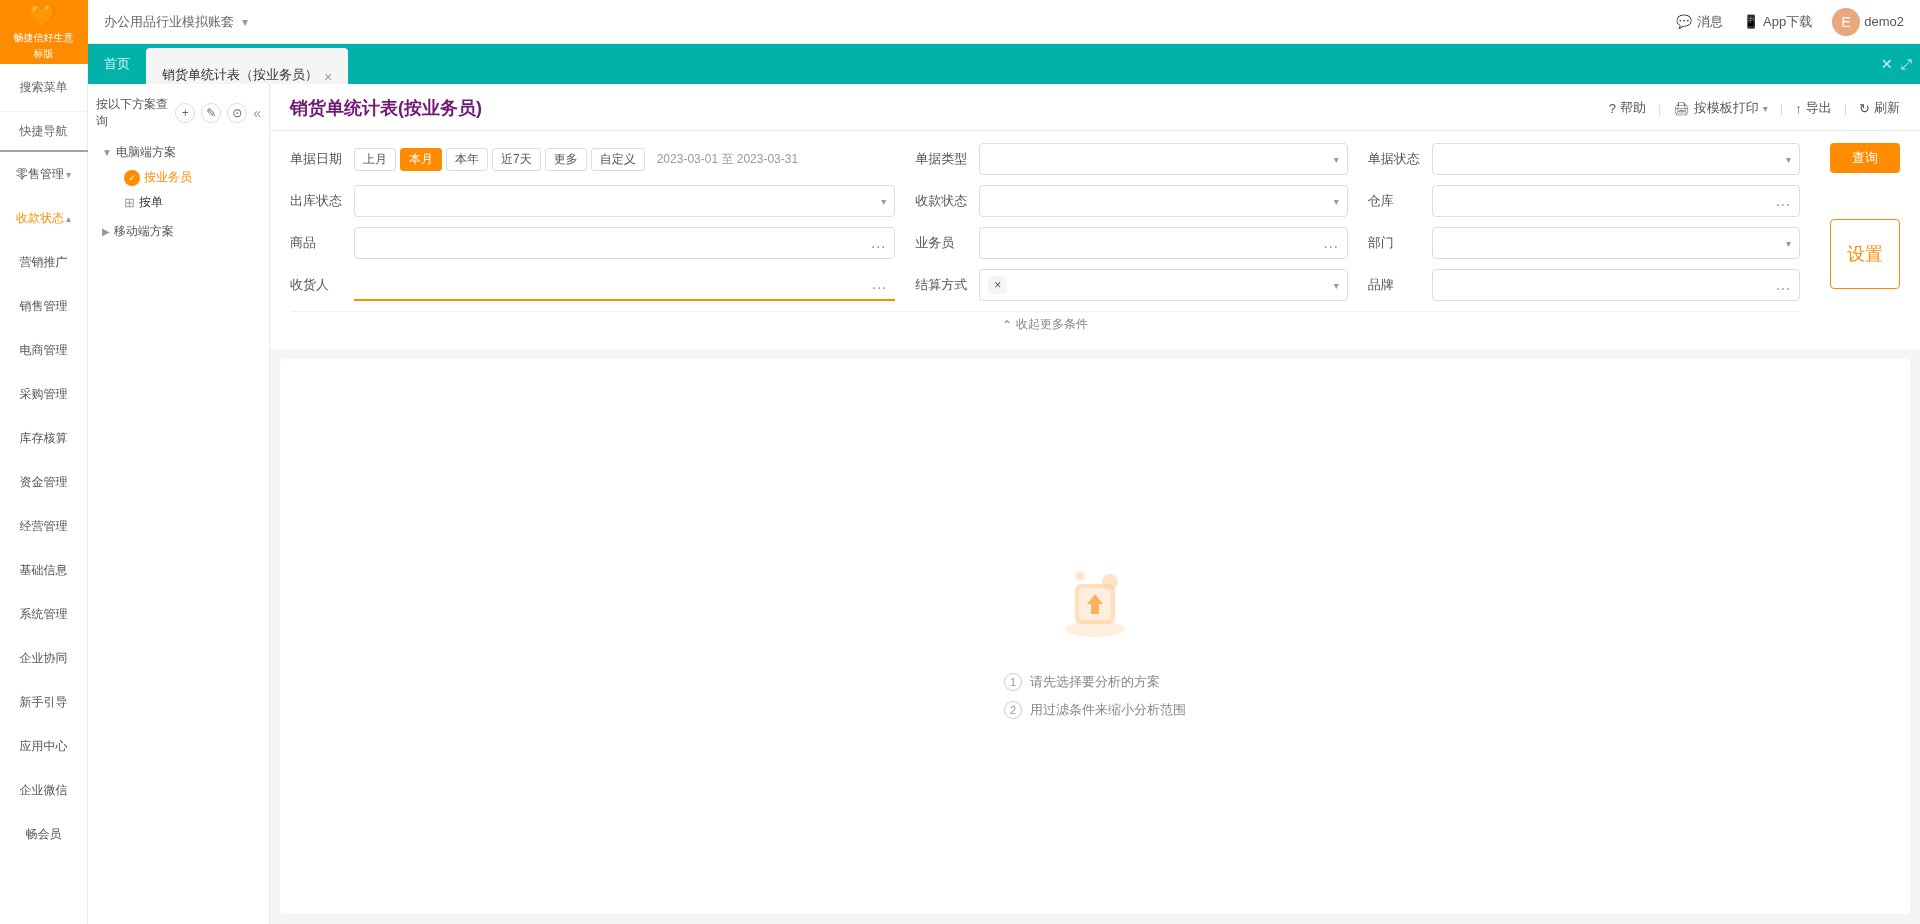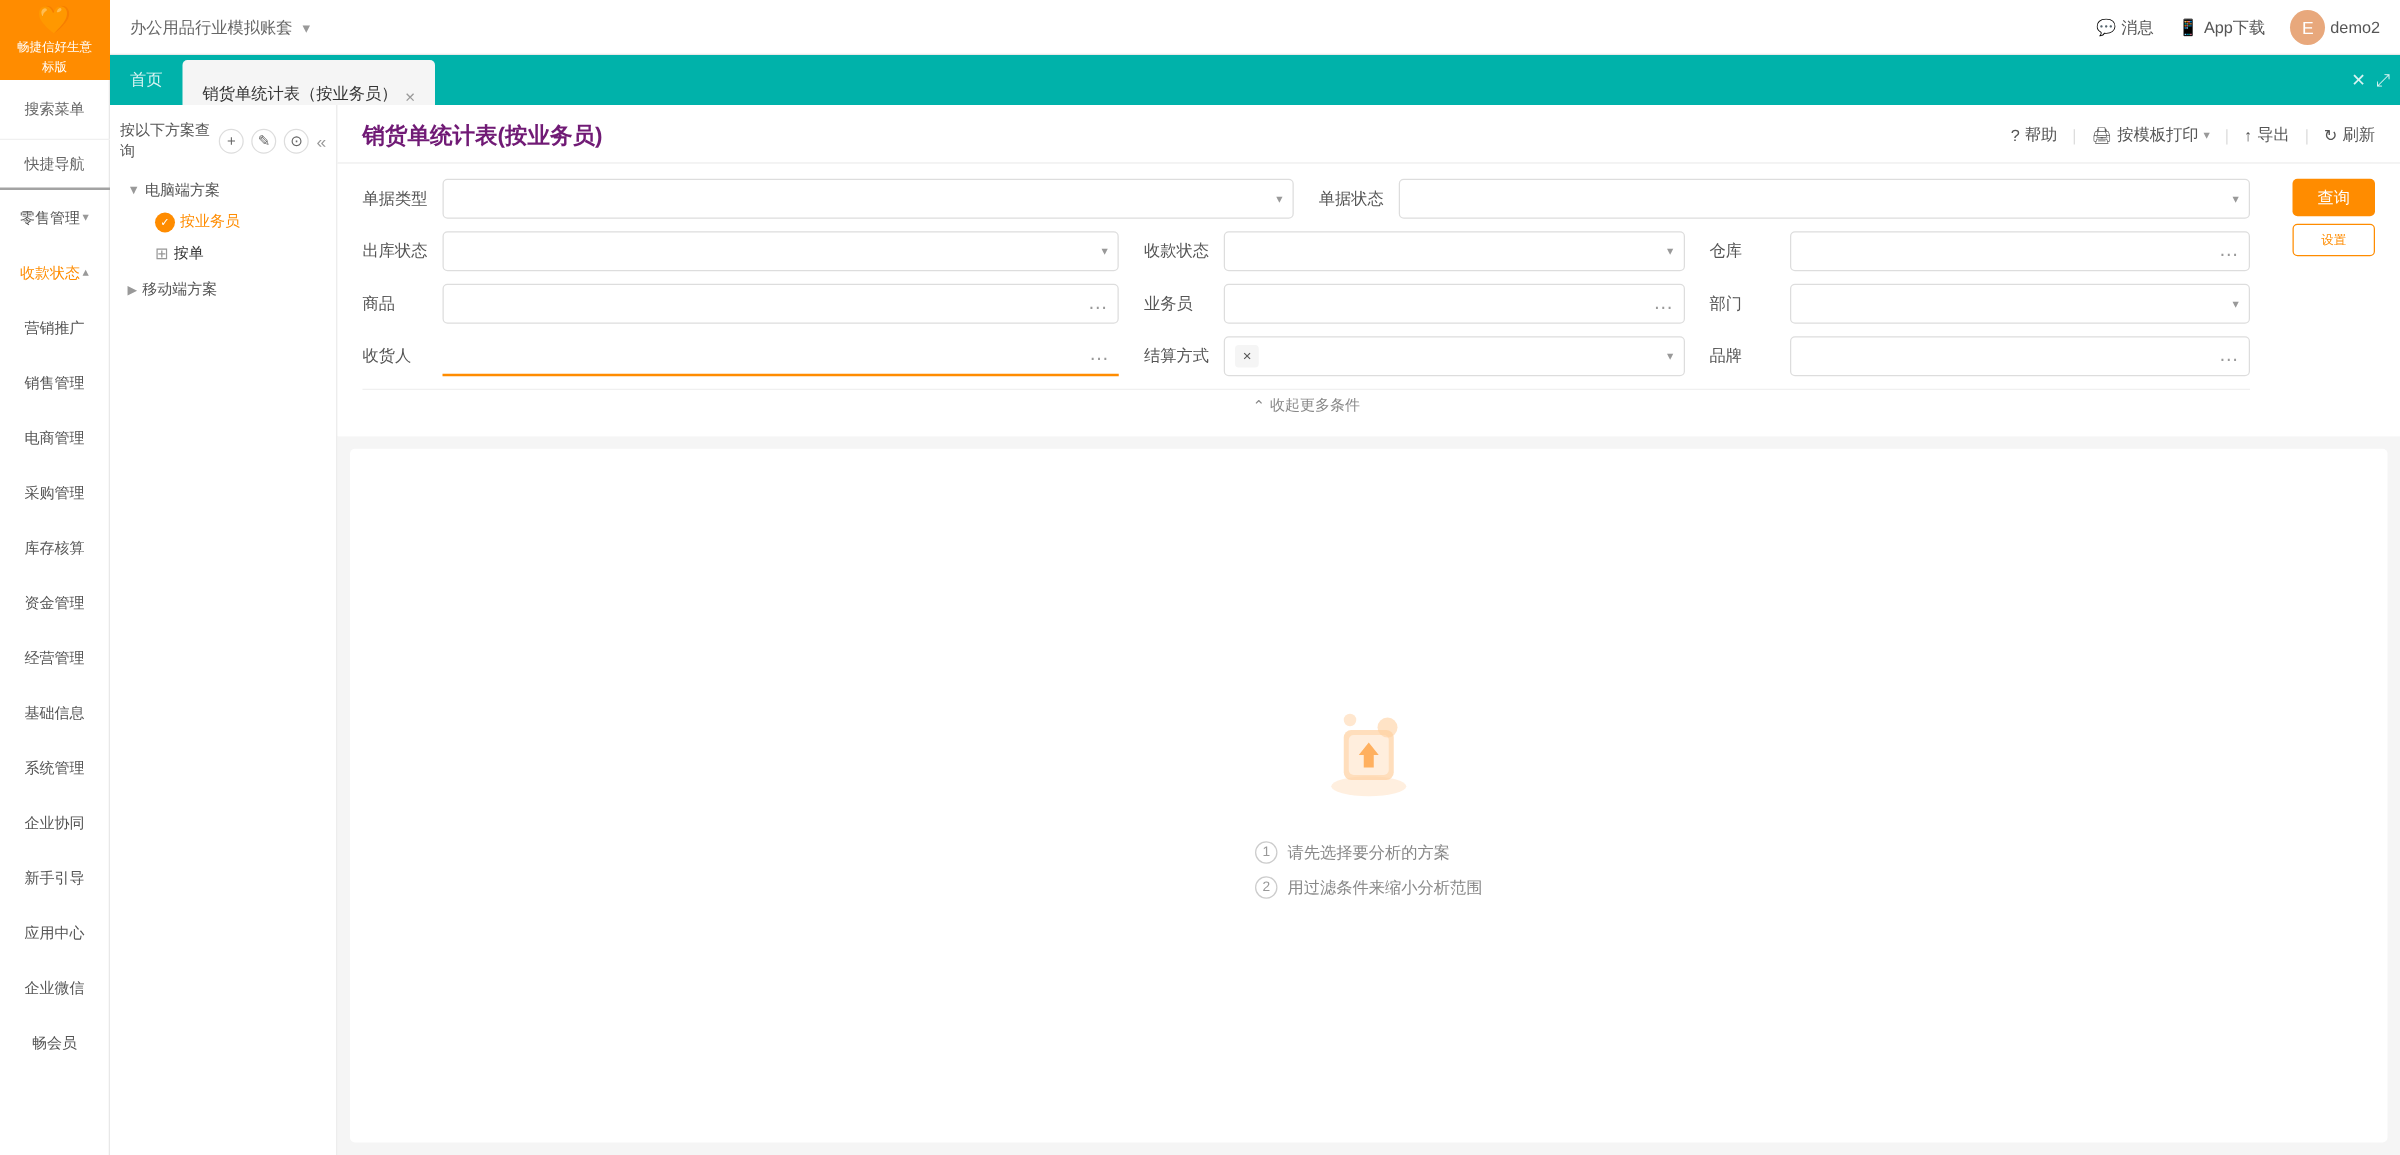--- a/index.html
+++ b/index.html
@@ -57,21 +57,21 @@
     .right-content { flex: 1; background: #f5f5f5; display: flex; flex-direction: column; overflow: hidden; }
 
     
     .page-header { background: #fff; padding: 12px 20px 0 20px; border-bottom: 1px solid #e8e8e8; flex-shrink: 0; }
     .page-header-top { display: flex; align-items: center; justify-content: space-between; margin-bottom: 10px; }
     .page-title { font-size: 18px; font-weight: 600; color: #701a75; }
     .page-header-actions { display: flex; align-items: center; gap: 12px; }
     .header-action-btn { display: flex; align-items: center; gap: 4px; font-size: 13px; color: #555; cursor: pointer; }
     .header-action-divider { color: #ddd; }
     .btn-query { background: #ff8c00; color: #fff; border: none; padding: 6px 20px; border-radius: 4px; font-size: 13px; cursor: pointer; }
-    .btn-setting { background: #fff; color: #ff8c00; border: 1px solid #ff8c00; padding: 5px 16px; border-radius: 4px; font-size: 10px; cursor: pointer; }
+    .btn-setting { background: #fff; color: #ff8c00; border: 1px solid #ff8c00; padding: 22px 16px; border-radius: 4px; font-size: 18px; cursor: pointer; margin-top: 40px; }
 
     
     .filter-area { background: #fff; padding: 12px 20px; flex-shrink: 0; }
     .filter-row { display: flex; align-items: center; margin-bottom: 10px; gap: 20px; }
     .filter-item { display: flex; align-items: center; gap: 8px; flex: 1; }
     .filter-label { font-size: 13px; color: #555; white-space: nowrap; min-width: 56px; }
     .filter-input { flex: 1; height: 32px; border: 1px solid #ddd; border-radius: 4px; padding: 0 8px; font-size: 13px; color: #333; outline: none; }
     .filter-input.active-input { border-bottom: 2px solid #ff8c00; border-top: none; border-left: none; border-right: none; border-radius: 0; }
     .filter-select { flex: 1; height: 32px; border: 1px solid #ddd; border-radius: 4px; padding: 0 8px; font-size: 13px; color: #333; outline: none; display: flex; align-items: center; justify-content: space-between; cursor: pointer; background: #fff; }
     .filter-select .select-arrow { color: #999; font-size: 10px; }
@@ -288,20 +288,32 @@
 
       <div class="filter-area-wrapper">
         <div class="filter-area" style="padding-right: 120px; position: relative;">
 
           <div style="position:absolute; top:12px; right:20px; display:flex; flex-direction:column; gap:6px;">
             <button class="btn-query">查询</button>
             <button class="btn-setting">设置</button>
           </div>
 
           <div class="filter-row">
+            <div class="filter-item" style="flex: 1.4;">
+              <span class="filter-label">单据日期</span>
+              <div class="date-buttons">
+                <button class="date-btn">上月</button>
+                <button class="date-btn active">本月</button>
+                <button class="date-btn">本年</button>
+                <button class="date-btn">近7天</button>
+                <button class="date-btn">更多</button>
+                <button class="date-btn">自定义</button>
+              </div>
+              <span class="date-range">2023-03-01 至 2023-03-31</span>
+            </div>
             <div class="filter-item" style="flex:1;">
               <span class="filter-label">单据类型</span>
               <div class="filter-select">
                 <span></span>
                 <span class="select-arrow">▾</span>
               </div>
             </div>
             <div class="filter-item" style="flex:1;">
               <span class="filter-label">单据状态</span>
               <div class="filter-select">

